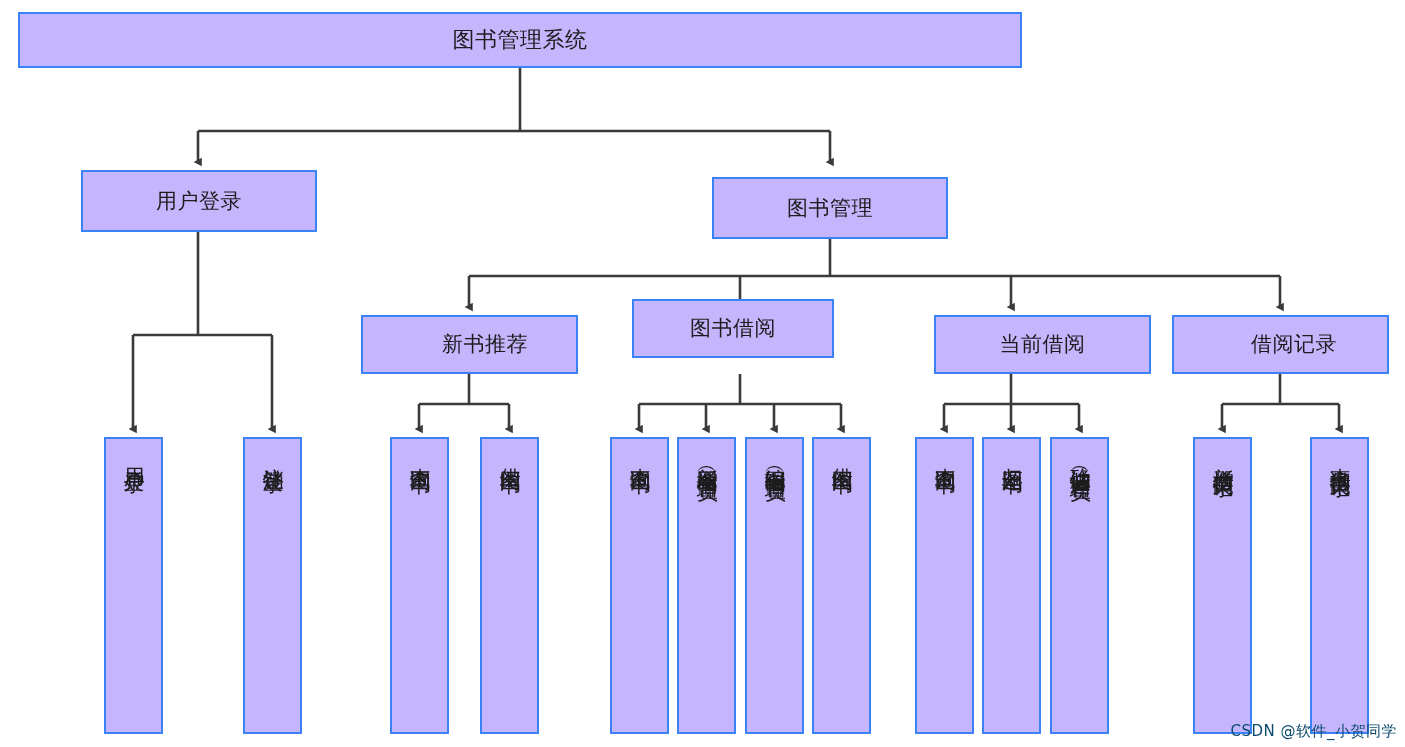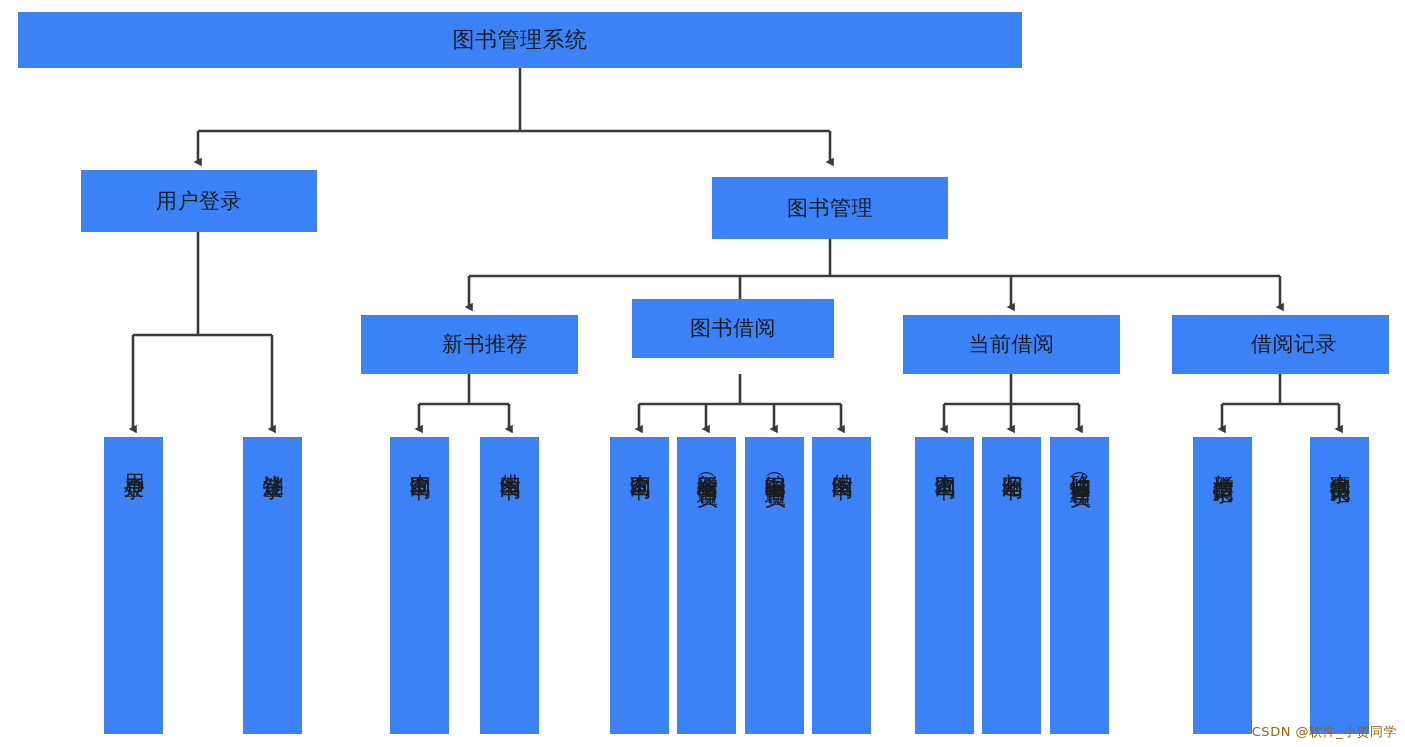--- a/index.html
+++ b/index.html
@@ -20,22 +20,22 @@
   #edges {
     position: absolute;
     left: 0;
     top: 0;
     width: 1405px;
     height: 747px;
   }
   .node {
     position: absolute;
     box-sizing: border-box;
-    border: 8px solid #3b82f6;
-    background: #3b82f6;
+    border: 2px solid #3b82f6;
+    background: #c4b5fd;
     display: flex;
     align-items: center;
     justify-content: center;
     color: #1c1c1c;
   }
   .node .label {
     display: block;
     text-align: center;
     line-height: 1.18;
     letter-spacing: 0.5px;
@@ -55,22 +55,22 @@
     text-orientation: upright;
     font-size: 21px;
     line-height: 1.12;
     letter-spacing: 2px;
     white-space: nowrap;
   }
   .watermark {
     position: absolute;
     right: 8px;
     bottom: 6px;
-    font-size: 13px;
-    color: #a16207;
+    font-size: 15px;
+    color: #0c4a6e;
     letter-spacing: 0.5px;
     white-space: nowrap;
     pointer-events: none;
   }
 </style>
 </head>
 <body>
 
 <div id="canvas">
 
@@ -134,21 +134,21 @@
   <div class="node horiz" style="left:712px;top:170px;width:236px;height:62px;margin-top:7px;">
     <span class="label">图书管理</span>
   </div>
 
   <div class="node horiz" style="left:361px;top:315px;width:217px;height:59px;padding-left:31px;">
     <span class="label">新书推荐</span>
   </div>
   <div class="node horiz" style="left:632px;top:299px;width:202px;height:59px;">
     <span class="label">图书借阅</span>
   </div>
-  <div class="node horiz" style="left:903px;top:315px;width:217px;height:59px;">
+  <div class="node horiz" style="left:934px;top:315px;width:217px;height:59px;">
     <span class="label">当前借阅</span>
   </div>
   <div class="node horiz" style="left:1172px;top:315px;width:217px;height:59px;padding-left:27px;">
     <span class="label">借阅记录</span>
   </div>
 
   <div class="node vert" style="left:104px;top:437px;width:59px;height:297px;">
     <span class="label">用户登录</span>
   </div>
   <div class="node vert" style="left:243px;top:437px;width:59px;height:297px;">

